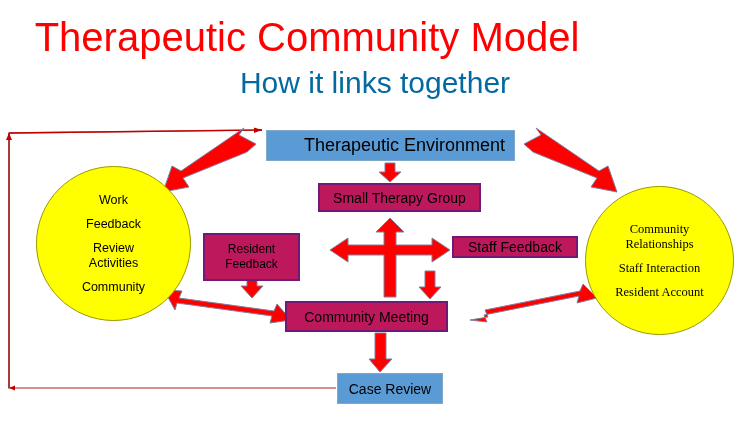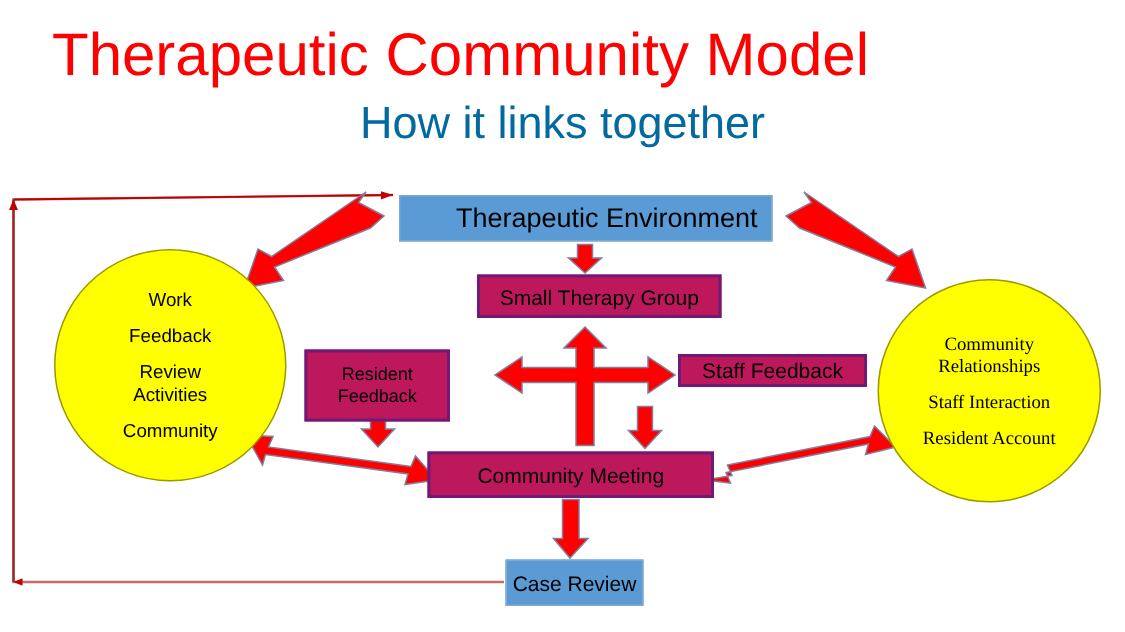--- a/index.html
+++ b/index.html
@@ -96,25 +96,25 @@
   }
   #resident-feedback {
     left: 203px; top: 233px; width: 97px; height: 48px;
     font-size: 12px; line-height: 15px;
   }
   #staff-feedback {
     left: 452px; top: 236px; width: 126px; height: 22px;
     font-size: 14px;
   }
   #community-meeting {
-    left: 285px; top: 301px; width: 191px; height: 31px;
+    left: 285px; top: 301px; width: 163px; height: 31px;
     font-size: 14px;
   }
   #case-review {
-    left: 337px; top: 373px; width: 92px; height: 31px;
+    left: 337px; top: 373px; width: 106px; height: 31px;
     font-size: 14px;
   }
   #left-circle {
     left: 36px; top: 166px; width: 155px; height: 155px;
     font-size: 12.5px; line-height: 15px;
   }
   #right-circle {
     left: 585px; top: 186px; width: 149px; height: 149px;
     font-size: 12.5px; line-height: 15px; font-family: Liberation Serif, serif;
   }

